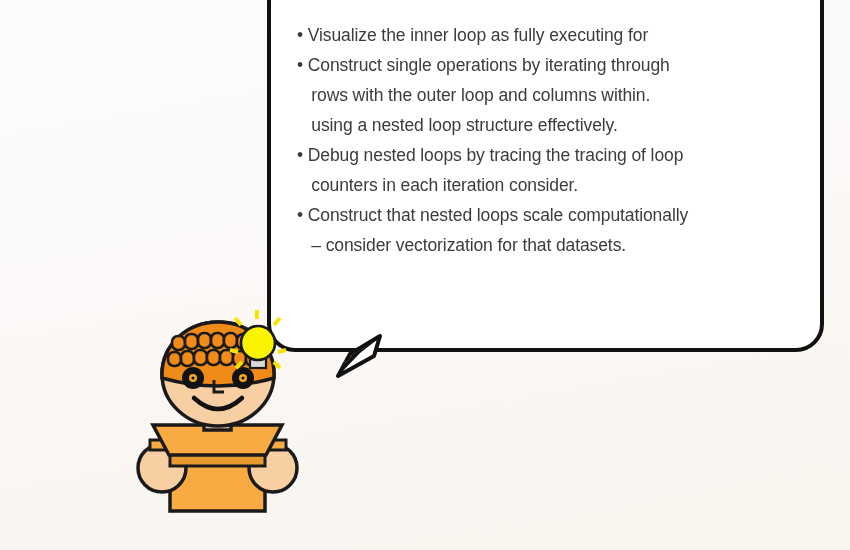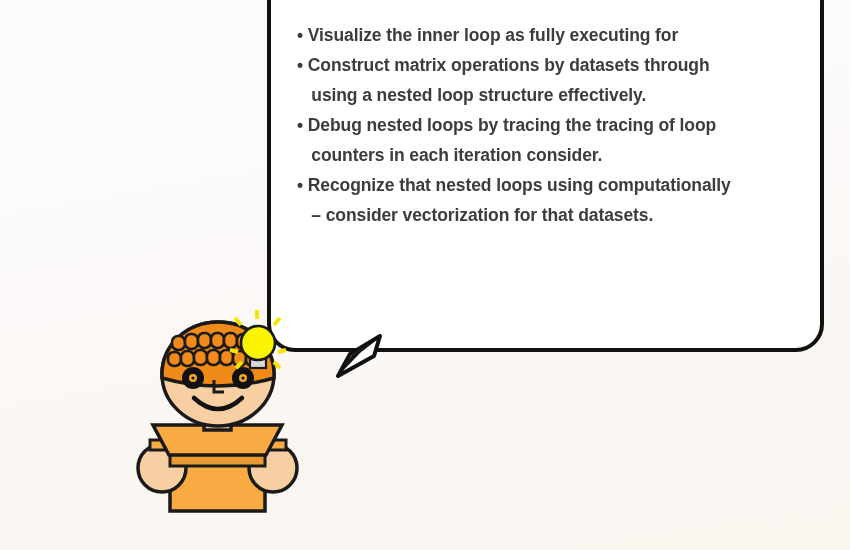--- a/index.html
+++ b/index.html
@@ -13,21 +13,20 @@
     height: 550px;
     overflow: hidden;
     font-family: "Liberation Sans", sans-serif;
   }
 
   #scene {
     position: relative;
     width: 850px;
     height: 550px;
     background: linear-gradient(170deg, #fdfbfe 0%, #fcf9f9 38%, #faf6f2 70%, #f9f5ef 100%);
-    font-weight: bold;
   }
 
   
   #speech-bubble {
     position: absolute;
     left: 267px;
     top: -26px;
     width: 557px;
     height: 378px;
     background: #ffffff;
@@ -86,28 +85,29 @@
 </head>
 <body>
 
 <div id="scene">
 
   <div id="speech-bubble">
     <div id="bubble-text">
 
       <span class="bullet-item">• Visualize the inner loop as fully executing for</span>
 
-      <span class="bullet-item">• Construct matrix operations by datasets through</span>
+      <span class="bullet-item">• Construct single operations by iterating through</span>
+      <span class="bullet-item">   rows with the outer loop and columns within.</span>
 
       <span class="bullet-item">   using a nested loop structure effectively.</span>
 
       <span class="bullet-item">• Debug nested loops by tracing the tracing of loop</span>
       <span class="bullet-item">   counters in each iteration consider.</span>
 
-      <span class="bullet-item">• Recognize that nested loops using computationally</span>
+      <span class="bullet-item">• Construct that nested loops scale computationally</span>
       <span class="bullet-item">   – consider vectorization for that datasets.</span>
 
     </div>
   </div>
 
   <svg id="bubble-tail" viewBox="0 0 60 52">
 
     <polygon points="50,6 44,26 8,46 20,24" fill="#ffffff" stroke="#111111" stroke-width="4" stroke-linejoin="round"></polygon>
     <polygon points="48,9 30,23 9,45 22,25" fill="#111111"></polygon>
   </svg>

